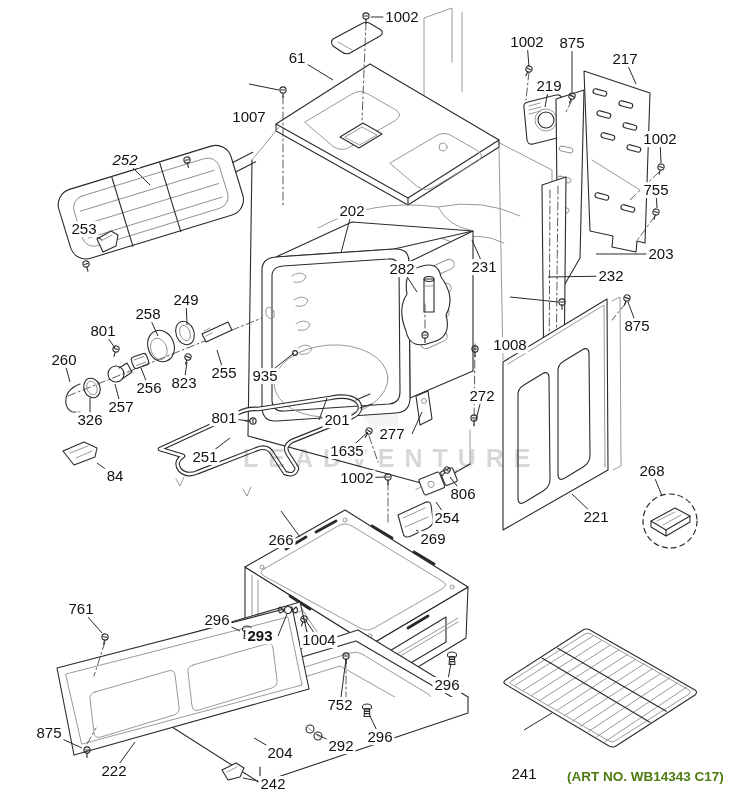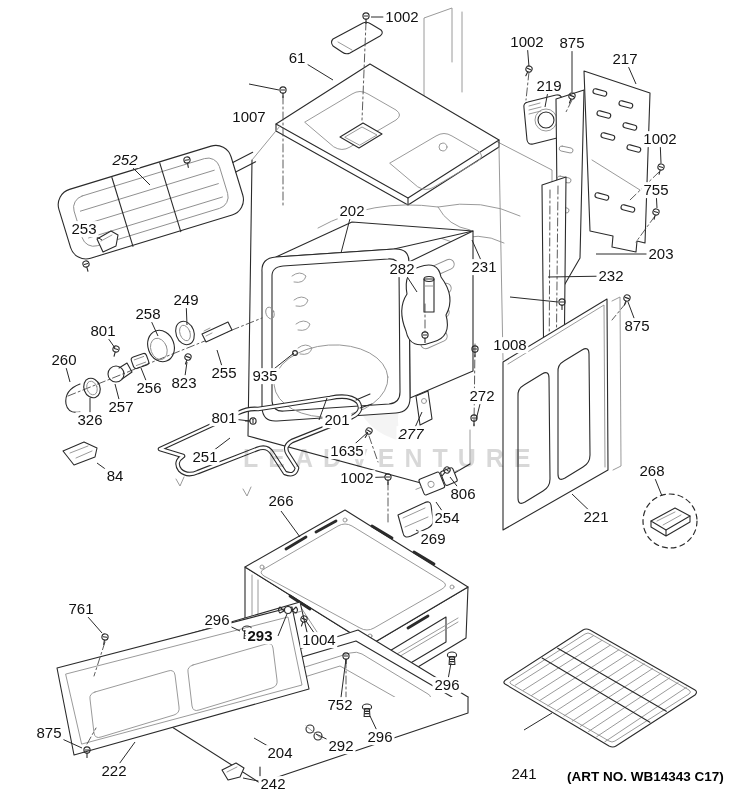--- a/index.html
+++ b/index.html
@@ -20,21 +20,21 @@
   #leader-svg line{stroke:#2a2a2a;stroke-width:1;}
   .part-label{position:absolute;transform:translate(-50%,-50%);
     font:15px "Liberation Sans",sans-serif;color:#111;background:#fff;
     padding:0 2px;line-height:1.05;white-space:nowrap;z-index:40;}
   .watermark{position:absolute;left:243px;top:444px;z-index:5;
     font:bold 25px "Liberation Sans",sans-serif;letter-spacing:10px;
     color:#000;opacity:.15;white-space:nowrap;pointer-events:none;}
   .footer-left{position:absolute;left:302px;top:780px;z-index:50;
     font:13px "Liberation Sans",sans-serif;color:#1c1c1c;}
   .footer-right{position:absolute;left:567px;top:769px;z-index:50;
-    font:bold 13.5px "Liberation Sans",sans-serif;color:#000000;}
+    font:bold 13.5px "Liberation Sans",sans-serif;color:#4d7c0f;}
 </style>
 </head>
 <body>
 
 <div class="stage">
 
 <svg id="art" width="750" height="798" viewBox="0 0 750 798" aria-hidden="true">
   <defs>
     <g id="g-screw">
       <circle cx="0" cy="0" r="3.1" fill="#fff" stroke="#2b2b2b" stroke-width="1"></circle>
@@ -390,26 +390,26 @@
       <span class="part-label" style="left: 149px; top: 388px;">256</span>
       <span class="part-label" style="left: 265px; top: 376px;">935</span>
       <span class="part-label" style="left: 121px; top: 407px;">257</span>
       <span class="part-label" style="left: 90px; top: 420px;">326</span>
       <span class="part-label" style="left: 224px; top: 418px;">801</span>
       <span class="part-label" style="left: 319px; top: 420px; margin-left: 18px;">201</span>
       <span class="part-label" style="left: 347px; top: 451px;">1635</span>
       <span class="part-label" style="left: 205px; top: 457px;">251</span>
       <span class="part-label" style="left: 115px; top: 476px;">84</span>
       <span class="part-label" style="left: 357px; top: 478px;">1002</span>
-      <span class="part-label" style="left: 411px; top: 434px; font-style: italic;">277</span>
+      <span class="part-label" style="left: 392px; top: 434px;">277</span>
       <span class="part-label" style="left: 482px; top: 396px; text-align: right;">272</span>
       <span class="part-label" style="left: 463px; top: 494px;">806</span>
       <span class="part-label" style="left: 447px; top: 518px;">254</span>
       <span class="part-label" style="left: 433px; top: 539px;">269</span>
-      <span class="part-label" style="left: 281px; top: 501px;">266</span>
+      <span class="part-label" style="left: 281px; top: 540px;">266</span>
       <span class="part-label" style="left: 596px; top: 517px;">221</span>
       <span class="part-label" style="left: 652px; top: 471px;">268</span>
       <span class="part-label" style="left: 81px; top: 609px;">761</span>
       <span class="part-label" style="left: 217px; top: 620px;">296</span>
       <span class="part-label" style="left: 260px; top: 636px; font-weight: bold;">293</span>
       <span class="part-label" style="left: 319px; top: 640px;">1004</span>
       <span class="part-label" style="left: 340px; top: 705px;">752</span>
       <span class="part-label" style="left: 49px; top: 733px;">875</span>
       <span class="part-label" style="left: 341px; top: 746px;">292</span>
       <span class="part-label" style="left: 280px; top: 753px;">204</span>

